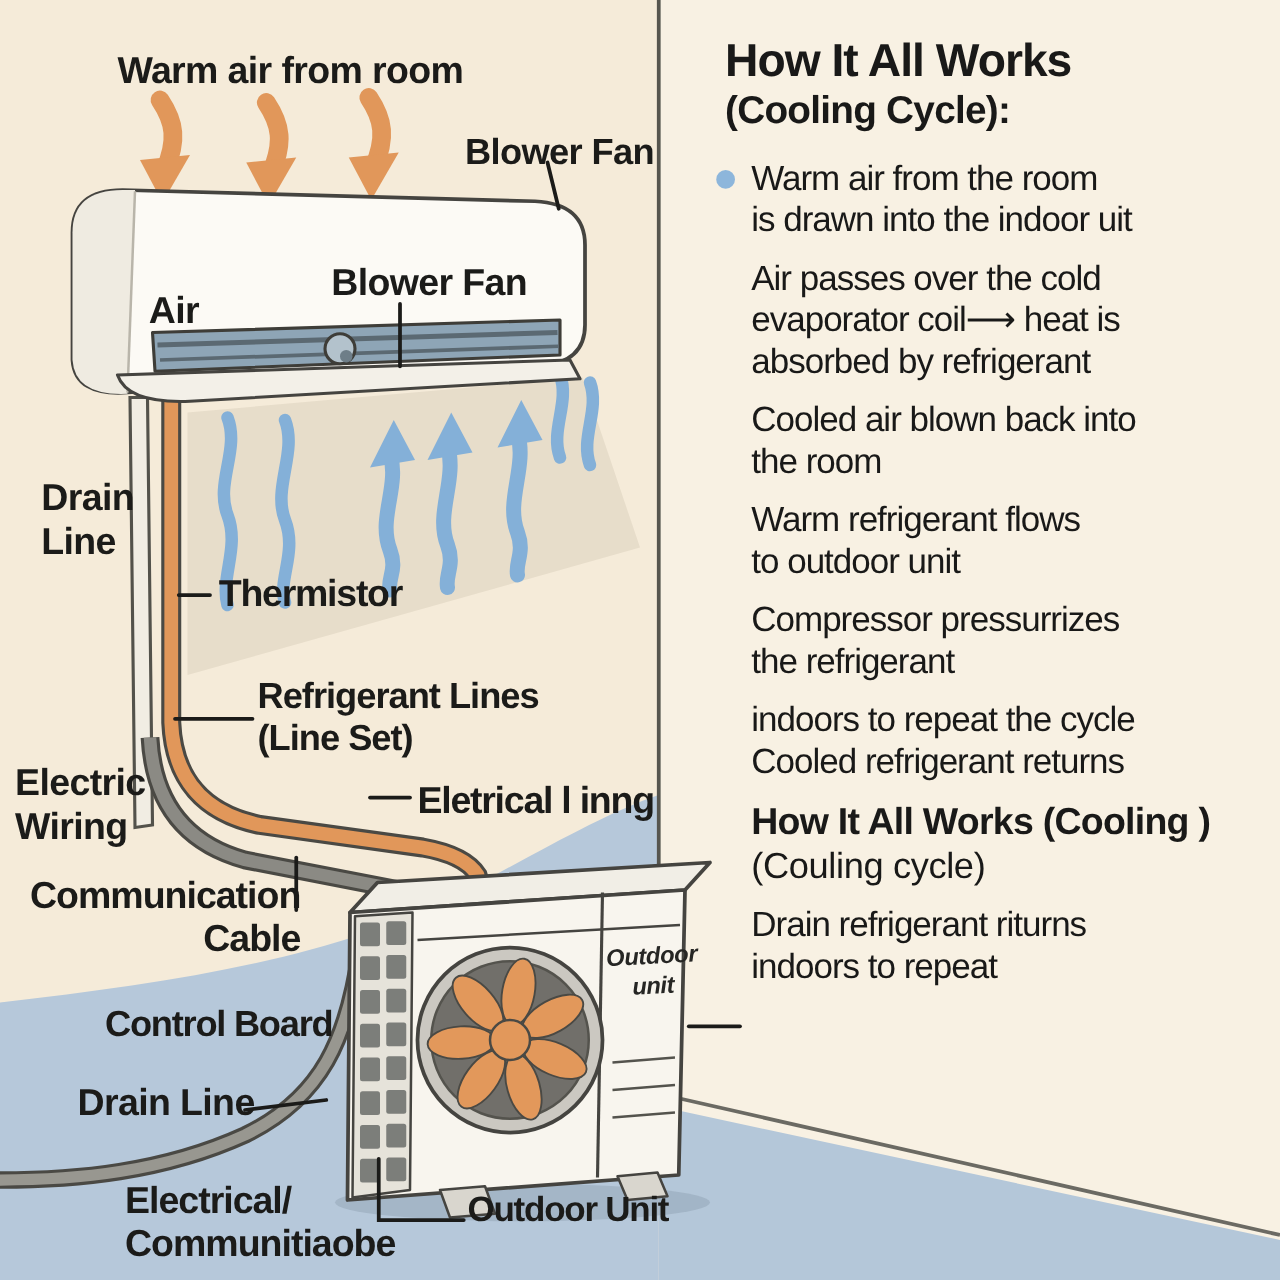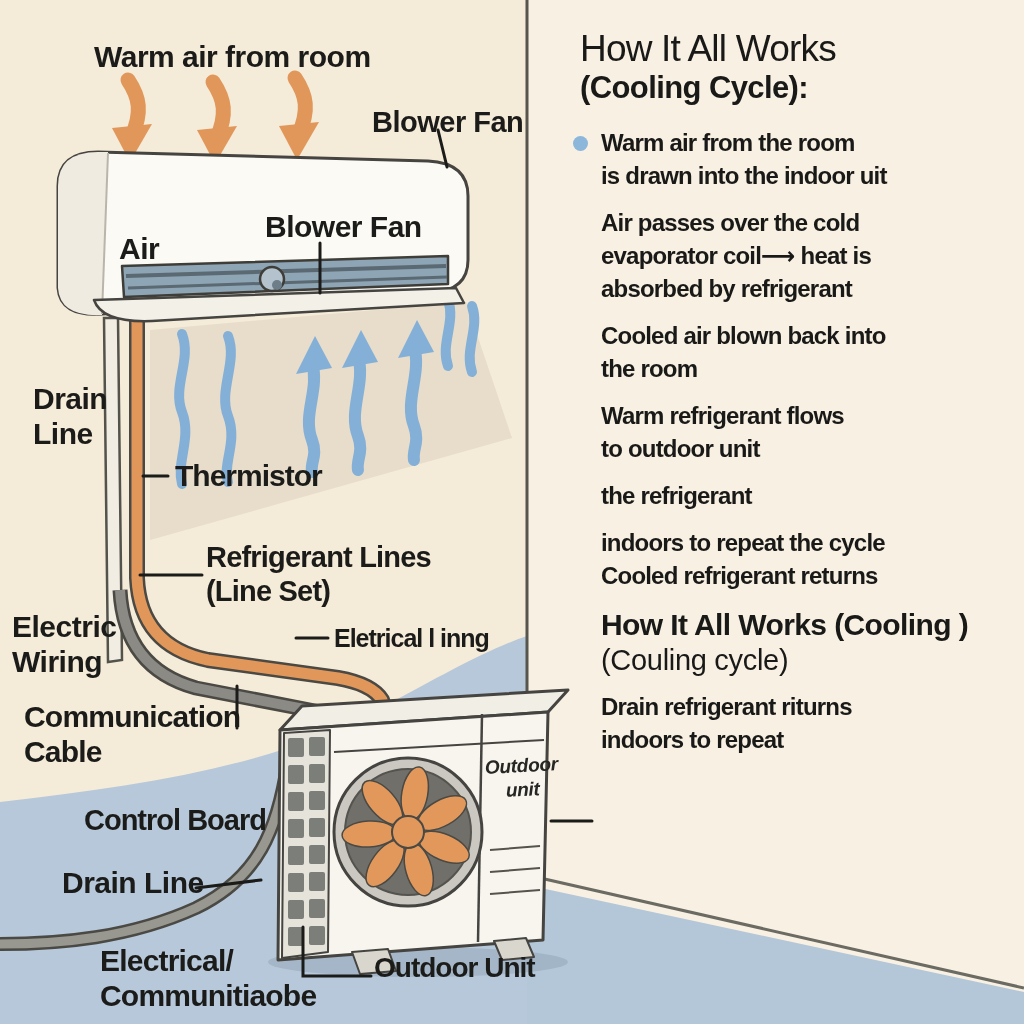--- a/index.html
+++ b/index.html
@@ -15,38 +15,38 @@
   }
   #lbl-warm-air{left:94px;top:40px;}
   #lbl-blower-top{left:372px;top:106px;font-size:29px;}
   #lbl-air{left:119px;top:232px;}
   #lbl-blower-inner{left:265px;top:210px;}
   #lbl-drain-top{left:33px;top:382px;}
   #lbl-thermistor{left:175px;top:459px;letter-spacing:-1px;}
   #lbl-canded-air{left:330px;top:459px;letter-spacing:-1px;}
   #lbl-refrigerant{left:206px;top:541px;font-size:29px;letter-spacing:-0.8px;}
   #lbl-electric-wiring{left:12px;top:610px;}
-  #lbl-eletrical{left:334px;top:624px;font-size:25px;letter-spacing:-1px;}
-  #lbl-comm-cable{left:24px;top:700px;letter-spacing:-0.8px;}
+  #lbl-eletrical{left:334px;top:624px;font-size:30px;letter-spacing:-1px;}
+  #lbl-comm-cable{left:24px;top:700px;letter-spacing:-0.8px;text-align:right;}
   #lbl-control-board{left:84px;top:804px;font-size:29px;letter-spacing:-1px;}
   #lbl-drain-bottom{left:62px;top:866px;}
   #lbl-electrical-comm{left:100px;top:944px;letter-spacing:-0.8px;}
   #lbl-outdoor-unit{left:374px;top:952px;font-size:28px;letter-spacing:-1px;}
   #lbl-outdoor-on-unit{
     left:478px;top:754px;width:88px;text-align:center;
     font-size:19px;font-style:italic;letter-spacing:-0.3px;line-height:1.25;
     transform:rotate(-3deg);color:#262624;
   }
   
   .panel-head{position:absolute;left:580px;top:28px;color:#191918;}
-  .panel-h1{font-size:37px;font-weight:400;line-height:42px;letter-spacing:-0.8px;}
+  .panel-h1{font-size:37px;font-weight:700;line-height:42px;letter-spacing:-0.8px;}
   .panel-h2{font-size:31px;font-weight:700;line-height:36px;letter-spacing:-0.6px;}
   .panel-items{position:absolute;left:601px;top:126px;width:420px;color:#191918;}
   .p-item{position:relative;margin-bottom:14px;}
-  .p-line{font-size:24px;font-weight:700;line-height:33px;letter-spacing:-0.8px;white-space:nowrap;}
+  .p-line{font-size:28px;font-weight:400;line-height:33px;letter-spacing:-0.8px;white-space:nowrap;}
   .dot{position:absolute;left:-28px;top:10px;width:15px;height:15px;border-radius:50%;background:#8db6db;}
   .p-sub{font-size:30px;font-weight:700;line-height:38px;letter-spacing:-0.6px;white-space:nowrap;margin-top:2px;}
   .p-note{font-size:29px;font-weight:400;line-height:33px;letter-spacing:-0.3px;white-space:nowrap;margin-bottom:13px;}
 </style>
 </head>
 <body>
 
 <div class="stage">
 
   <svg viewBox="0 0 1024 1024" preserveAspectRatio="none">
@@ -233,20 +233,21 @@
     </div>
     <div class="p-item">
       <div class="p-line">Cooled air blown back into</div>
       <div class="p-line">the room</div>
     </div>
     <div class="p-item">
       <div class="p-line">Warm refrigerant flows</div>
       <div class="p-line">to outdoor unit</div>
     </div>
     <div class="p-item">
+      <div class="p-line">Compressor pressurrizes</div>
       <div class="p-line">the refrigerant</div>
     </div>
     <div class="p-item">
       <div class="p-line">indoors to repeat the cycle</div>
       <div class="p-line">Cooled refrigerant returns</div>
     </div>
     <div class="p-sub">How It All Works (Cooling )</div>
     <div class="p-note">(Couling cycle)</div>
     <div class="p-item">
       <div class="p-line">Drain refrigerant riturns</div>

